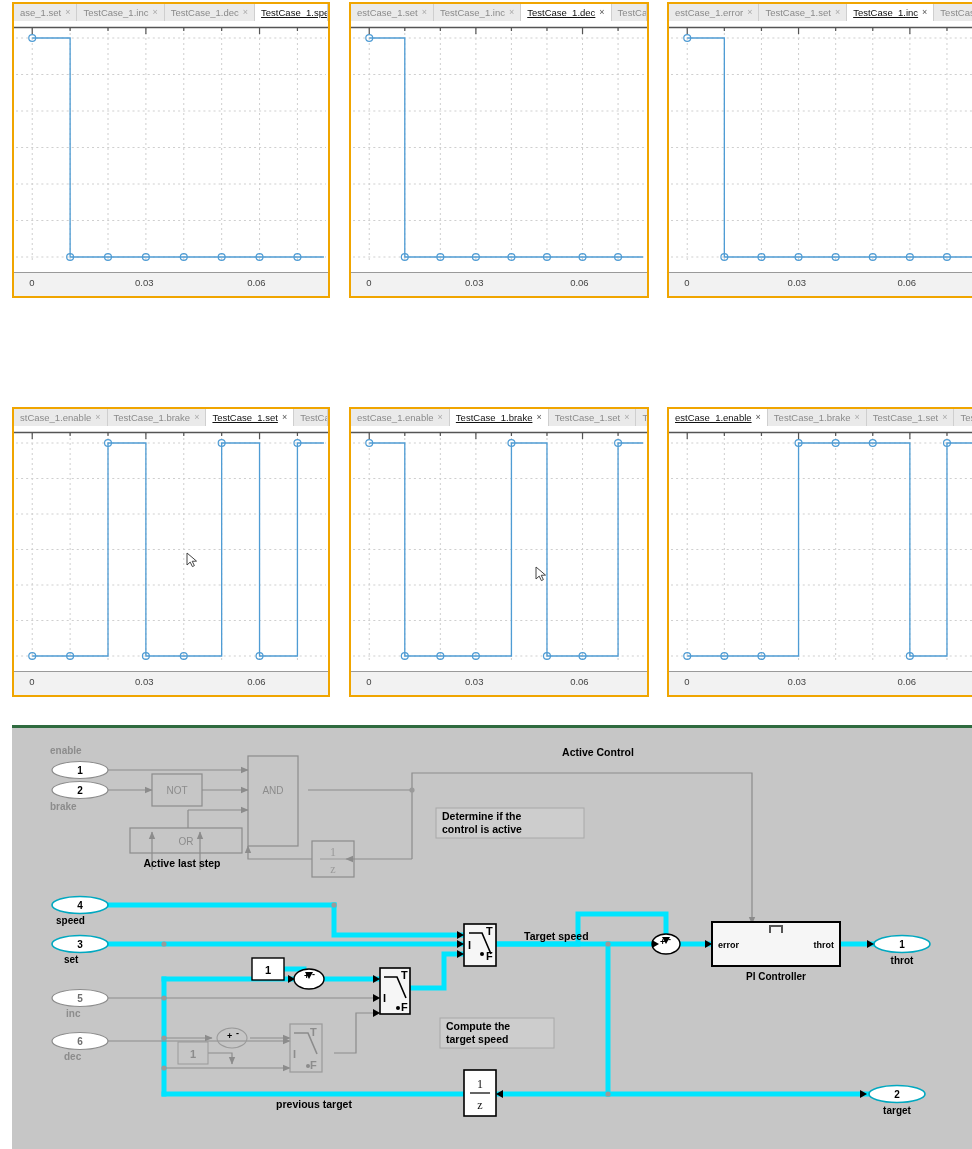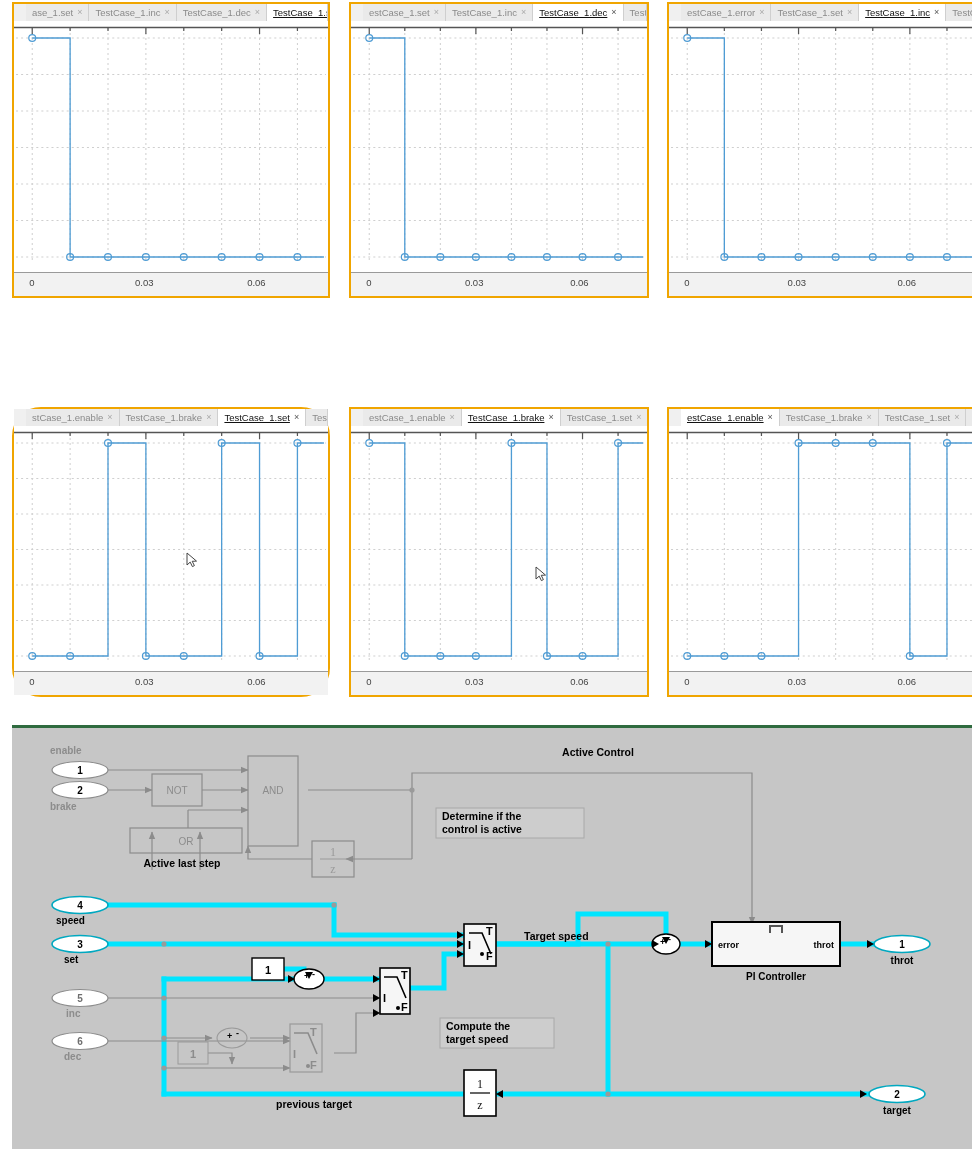--- a/index.html
+++ b/index.html
@@ -5,21 +5,21 @@
   html,body{margin:0;padding:0;}
   body{
     width:972px;height:1149px;background:#ffffff;
     font-family:"Liberation Sans",sans-serif;
     overflow:hidden;position:relative;
   }
 
   
   .scope{position:absolute;box-sizing:border-box;border:2px solid #f0a500;background:#ffffff;}
   .tabstrip{height:17px;background:#f0f0f0;display:flex;align-items:stretch;overflow:hidden;
-            border-bottom:1px solid #c8c8c8;padding-left:12px;}
+            border-bottom:1px solid #c8c8c8;}
   .tab{display:flex;align-items:center;gap:4px;padding:0 6px;font-size:9.5px;color:#8a8a8a;
        background:#eaeaea;border-right:1px solid #cfcfcf;white-space:nowrap;line-height:1;}
   .tab.active{background:#ffffff;color:#111;}
   .tab.active .tlabel{text-decoration:underline;}
   .tab .x{font-size:9px;color:#aaa;}
   .tab.active .x{color:#555;}
   .tab.clip{overflow:hidden;}
 
   .plotwrap{position:absolute;left:0;right:0;top:17px;bottom:0;background:#fff;}
   .plotarea{position:absolute;left:0;right:0;top:5px;bottom:23px;}
@@ -240,21 +240,21 @@
         </svg>
       </div>
     <div class="xaxis">
         <span class="tl" style="left: 18px;">0</span>
         <span class="tl" style="left: 127.87px;">0.03</span>
         <span class="tl" style="left: 237.74px;">0.06</span>
       </div>
   </div>
 </div>
 
-<div class="scope" id="s3" style="left:12px;top:407px;width:318px;height:290px;border-radius:29px;">
+<div class="scope" id="s3" style="left:12px;top:407px;width:318px;height:290px;">
   <div class="tabstrip">
       <div class="tab">
         <span class="tlabel">stCase_1.enable</span>
         <span class="x">×</span>
       </div>
       <div class="tab">
         <span class="tlabel">TestCase_1.brake</span>
         <span class="x">×</span>
       </div>
       <div class="tab active">

